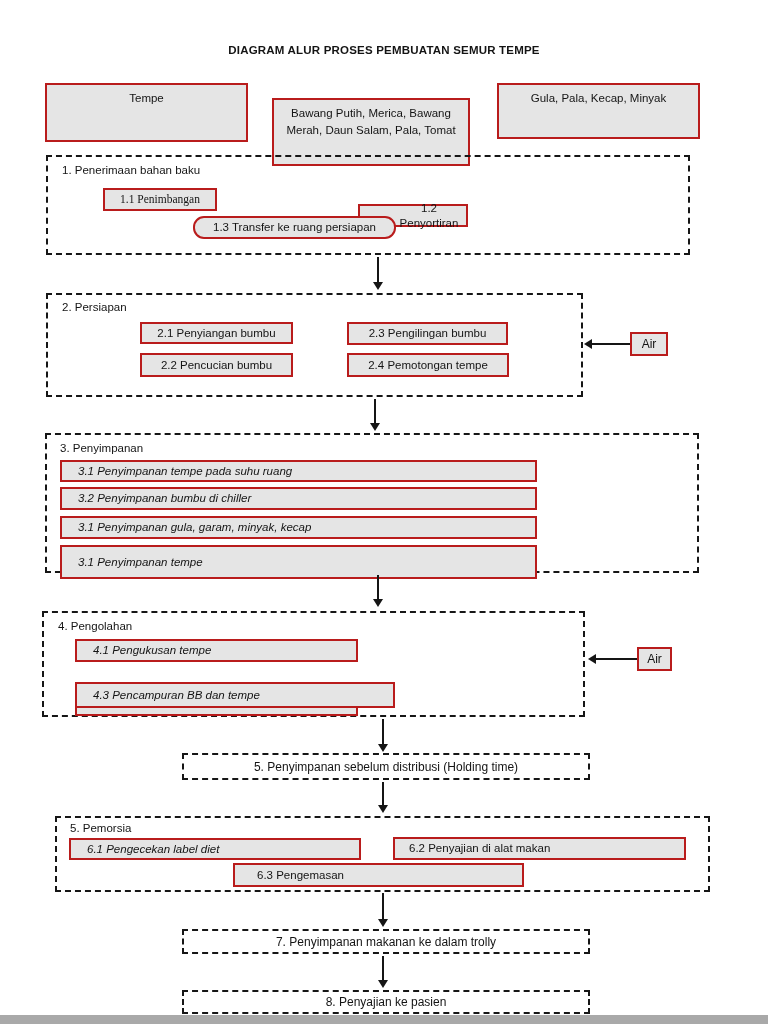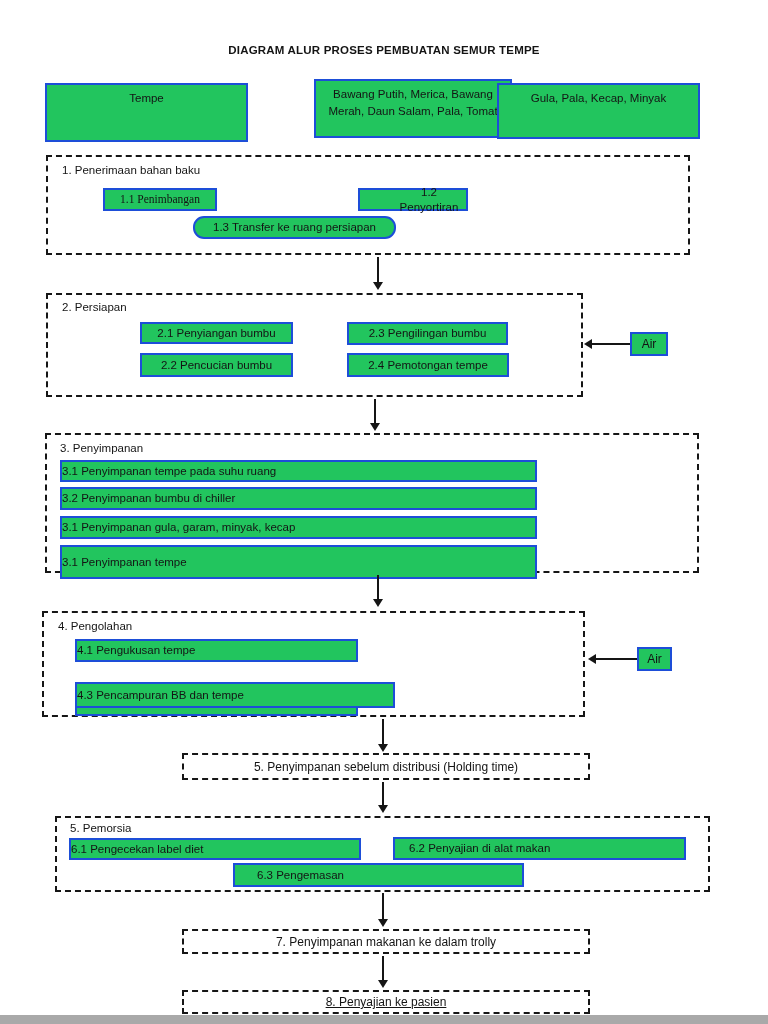--- a/index.html
+++ b/index.html
@@ -5,27 +5,27 @@
   html,body { margin:0; padding:0; background:#ffffff; }
   .page {
     position:relative; width:768px; height:1024px; background:#ffffff;
     font-family:"Liberation Sans", sans-serif; color:#141414; overflow:hidden;
   }
   .title {
     position:absolute; top:44px; left:0; width:100%; text-align:center;
     font-weight:bold; font-size:11.5px; letter-spacing:0.2px;
   }
   .solidbox {
-    position:absolute; border:2px solid #1d4ed8; background:#22c55e;
+    position:absolute; border:2px solid #b91c1c; background:#e5e5e5;
     box-sizing:border-box; font-size:11.5px; line-height:15px;
   }
   .topbox { text-align:center; padding:5px 12px 0 12px; line-height:17px; }
   .step { display:flex; align-items:center; justify-content:center; text-align:center; }
   .step.left { justify-content:flex-start; text-align:left; }
-  .pad8  { padding-left:0; }
+  .pad8  { padding-left:16px;font-style:italic; }
   .pad14 { padding-left:14px; }
   .pad22 { padding-left:22px; }
   .dashed {
     position:absolute; border:2px dashed #161616; box-sizing:border-box; background:transparent;
   }
   .seclabel { position:absolute; font-size:11.5px; white-space:nowrap; }
   .centerbox { display:flex; align-items:center; justify-content:center; font-size:12px; }
   .varrow { position:absolute; width:2px; background:#151515; }
   .varrow::after {
     content:''; position:absolute; bottom:-8px; left:-4.5px; width:0; height:0;
@@ -41,27 +41,27 @@
   .footer-bar { position:absolute; left:0; top:1015px; width:768px; height:9px; background:#a9a9a9; }
 </style>
 </head>
 <body>
 
 <div class="page">
 
   <div class="title">DIAGRAM ALUR PROSES PEMBUATAN SEMUR TEMPE</div>
 
   <div class="solidbox topbox" style="left:45px; top:83px; width:203px; height:59px;">Tempe</div>
-  <div class="solidbox topbox" style="left:272px; top:79px; width:198px; height:59px;margin-left:42px;">Bawang Putih, Merica, Bawang Merah, Daun Salam, Pala, Tomat</div>
+  <div class="solidbox topbox" style="left:272px; top:98px; width:198px; height:68px;">Bawang Putih, Merica, Bawang Merah, Daun Salam, Pala, Tomat</div>
   <div class="solidbox topbox" style="left:497px; top:83px; width:203px; height:56px;">Gula, Pala, Kecap, Minyak</div>
 
   <div class="dashed" style="left:46px; top:155px; width:644px; height:100px;"></div>
   <div class="seclabel" style="left:62px; top:164px;">1. Penerimaan bahan baku</div>
   <div class="solidbox step" style="left:103px; top:188px; width:114px; height:23px;font-family:Liberation Serif, serif;">1.1 Penimbangan</div>
-  <div class="solidbox step" style="left:358px; top:188px; width:110px; height:23px;padding-left:32px;">1.2 Penyortiran</div>
+  <div class="solidbox step" style="left:358px; top:204px; width:110px; height:23px;padding-left:32px;">1.2 Penyortiran</div>
   <div class="solidbox step" style="left:193px; top:216px; width:203px; height:23px;border-radius:11px;">1.3 Transfer ke ruang persiapan</div>
 
   <div class="varrow" style="left:377px; top:257px; height:25px;"></div>
 
   <div class="dashed" style="left:46px; top:293px; width:537px; height:104px;"></div>
   <div class="seclabel" style="left:62px; top:301px;">2. Persiapan</div>
   <div class="solidbox step" style="left:140px; top:322px; width:153px; height:22px;">2.1 Penyiangan bumbu</div>
   <div class="solidbox step" style="left:140px; top:353px; width:153px; height:24px;">2.2 Pencucian bumbu</div>
   <div class="solidbox step" style="left:347px; top:322px; width:161px; height:23px;">2.3 Pengilingan bumbu</div>
   <div class="solidbox step" style="left:347px; top:353px; width:162px; height:24px;text-align:right;">2.4 Pemotongan tempe</div>
@@ -98,17 +98,17 @@
   <div class="solidbox step left pad8" style="left:69px; top:838px; width:292px; height:22px;">6.1 Pengecekan label diet</div>
   <div class="solidbox step left pad14" style="left:393px; top:837px; width:293px; height:23px;">6.2 Penyajian di alat makan</div>
   <div class="solidbox step left pad22" style="left:233px; top:863px; width:291px; height:24px;">6.3 Pengemasan</div>
 
   <div class="varrow" style="left:382px; top:893px; height:26px;"></div>
 
   <div class="dashed centerbox" style="left:182px; top:929px; width:408px; height:25px;">7. Penyimpanan makanan ke dalam trolly</div>
 
   <div class="varrow" style="left:382px; top:956px; height:24px;"></div>
 
-  <div class="dashed centerbox" style="left:182px; top:990px; width:408px; height:24px;text-decoration:underline;">8. Penyajian ke pasien</div>
+  <div class="dashed centerbox" style="left:182px; top:990px; width:408px; height:24px;">8. Penyajian ke pasien</div>
 
   <div class="footer-bar"></div>
 
 </div>
 
 </body></html>

